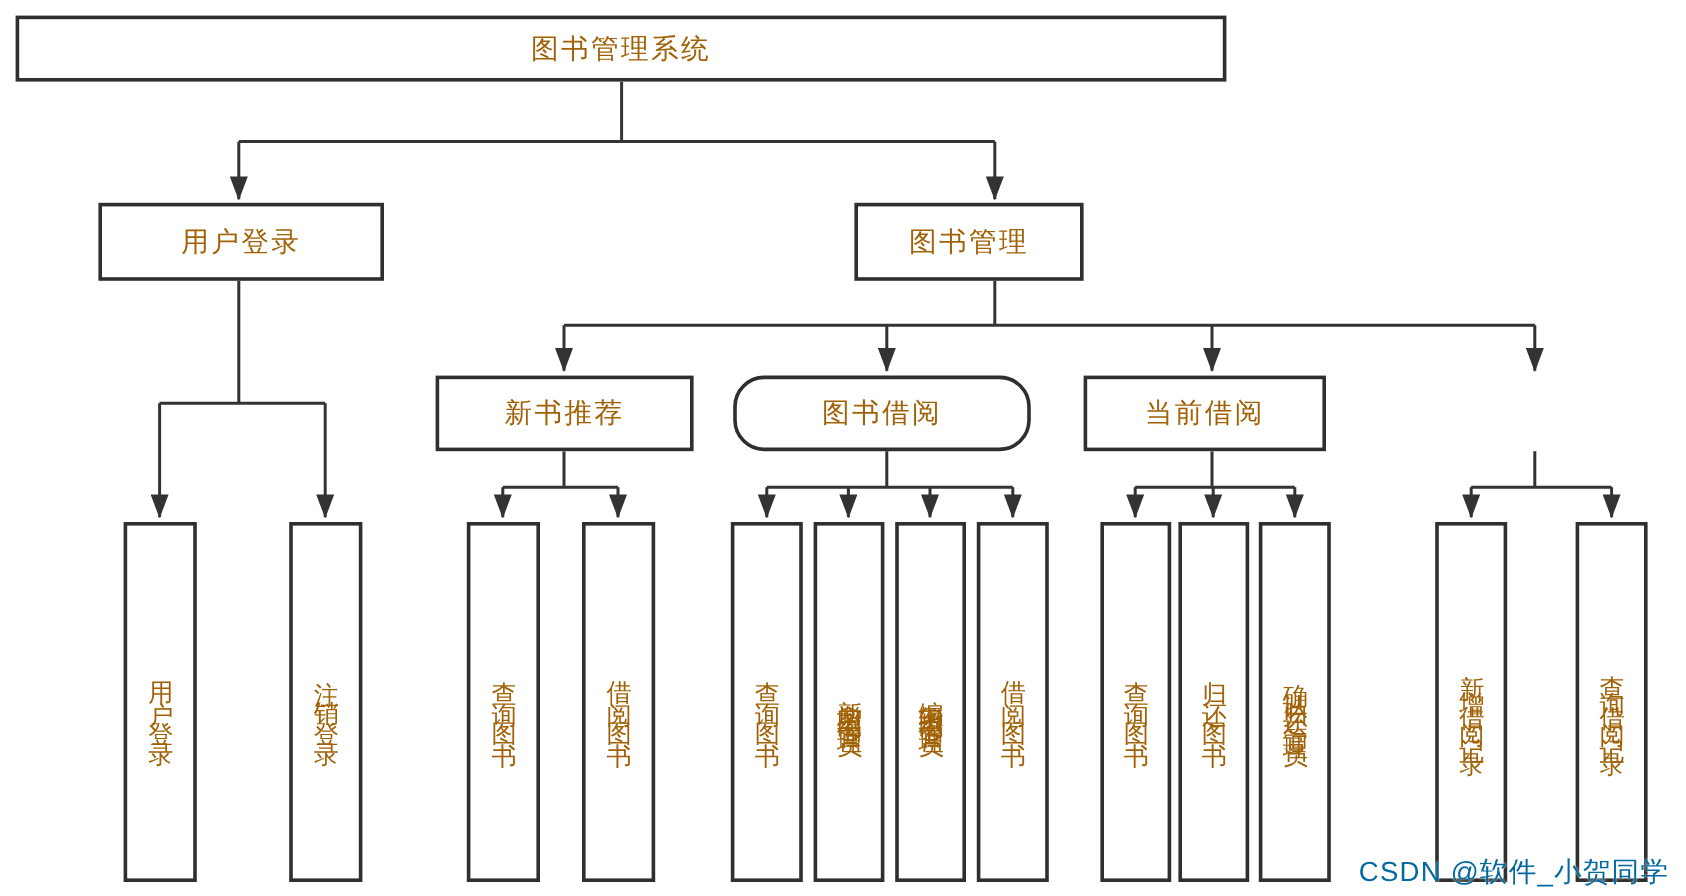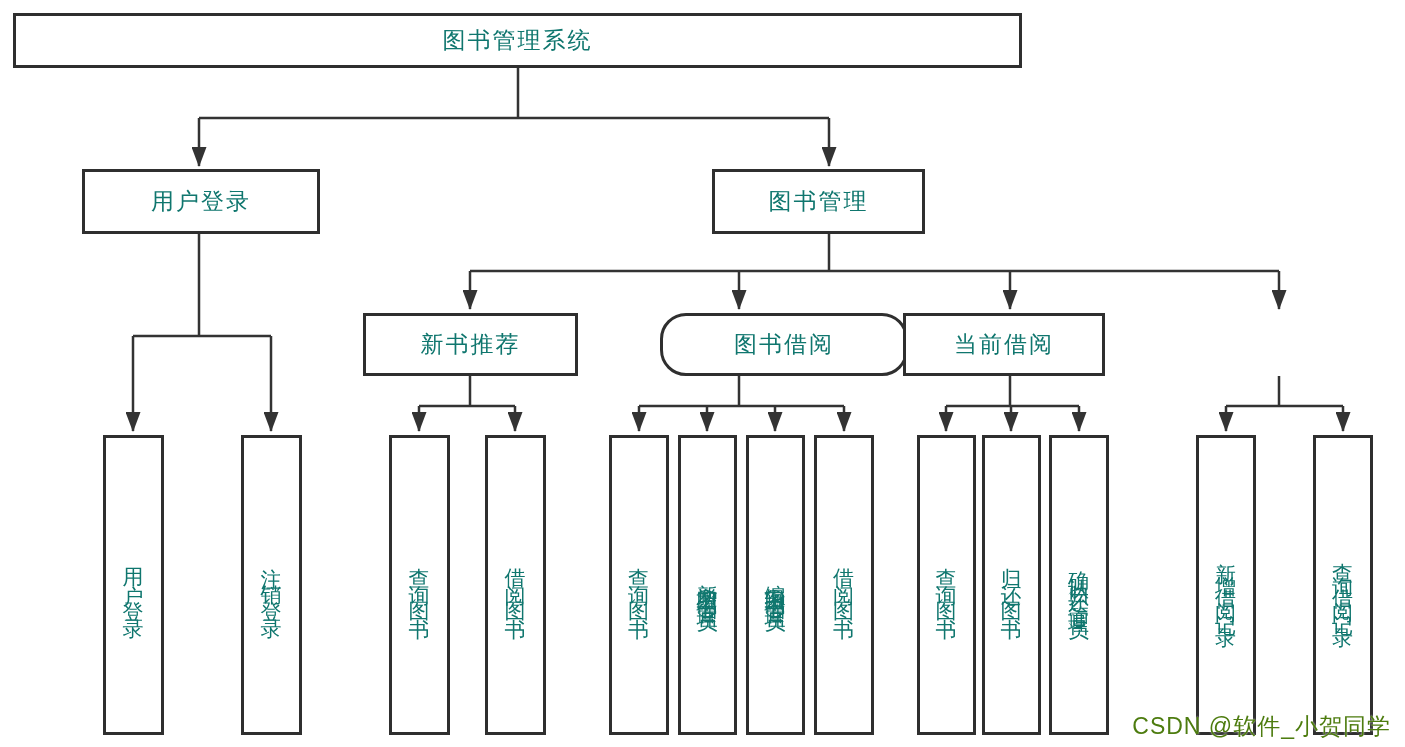--- a/index.html
+++ b/index.html
@@ -18,29 +18,30 @@
     pointer-events: none;
   }
   .box {
     position: absolute;
     box-sizing: border-box;
     background: #ffffff;
     border: 3px solid #2f2f2f;
     display: flex;
     align-items: center;
     justify-content: center;
-    color: #0f766e;
+    color: #a16207;
+    font-family: Liberation Serif, serif;
   }
   .hbox { font-size: 23px; letter-spacing: 2px; }
   .root   { left: 13px;   top: 13px;  width: 1009px; height: 55px; }
   .l2-a   { left: 82px;   top: 169px; width: 238px;  height: 65px; }
-  .l2-b   { left: 712px;  top: 169px; width: 213px;  height: 65px; }
+  .l2-b   { left: 712px;  top: 169px; width: 191px;  height: 65px; }
   .l3     { top: 313px; height: 63px; }
   .l3-1   { left: 363px;  width: 215px; }
-  .l3-2   { left: 660px;  width: 248px; border-radius: 26px; }
+  .l3-2   { left: 611px;  width: 248px; border-radius: 26px; }
   .l3-3   { left: 903px;  width: 202px; }
   .l3-4   { left: 1172px; width: 218px; }
   .leaf {
     top: 435px;
     height: 300px;
     writing-mode: vertical-rl;
     font-size: 21px;
     line-height: 1;
   }
   .ls4 { letter-spacing: 17px; }
@@ -58,21 +59,21 @@
   .lf-9  { left: 917px;  width: 59px; }
   .lf-10 { left: 982px;  width: 59px; }
   .lf-11 { left: 1049px; width: 60px; }
   .lf-12 { left: 1196px; width: 60px; }
   .lf-13 { left: 1313px; width: 60px; }
   .watermark {
     position: absolute;
     top: 711px;
     right: 14px;
     font-size: 23px;
-    color: #4d7c0f;
+    color: #0369a1;
     letter-spacing: 1px;
     text-shadow: 0 0 2px #ffffff;
     white-space: nowrap;
   }
 </style>
 </head>
 <body>
 
 <div id="stage">
 

